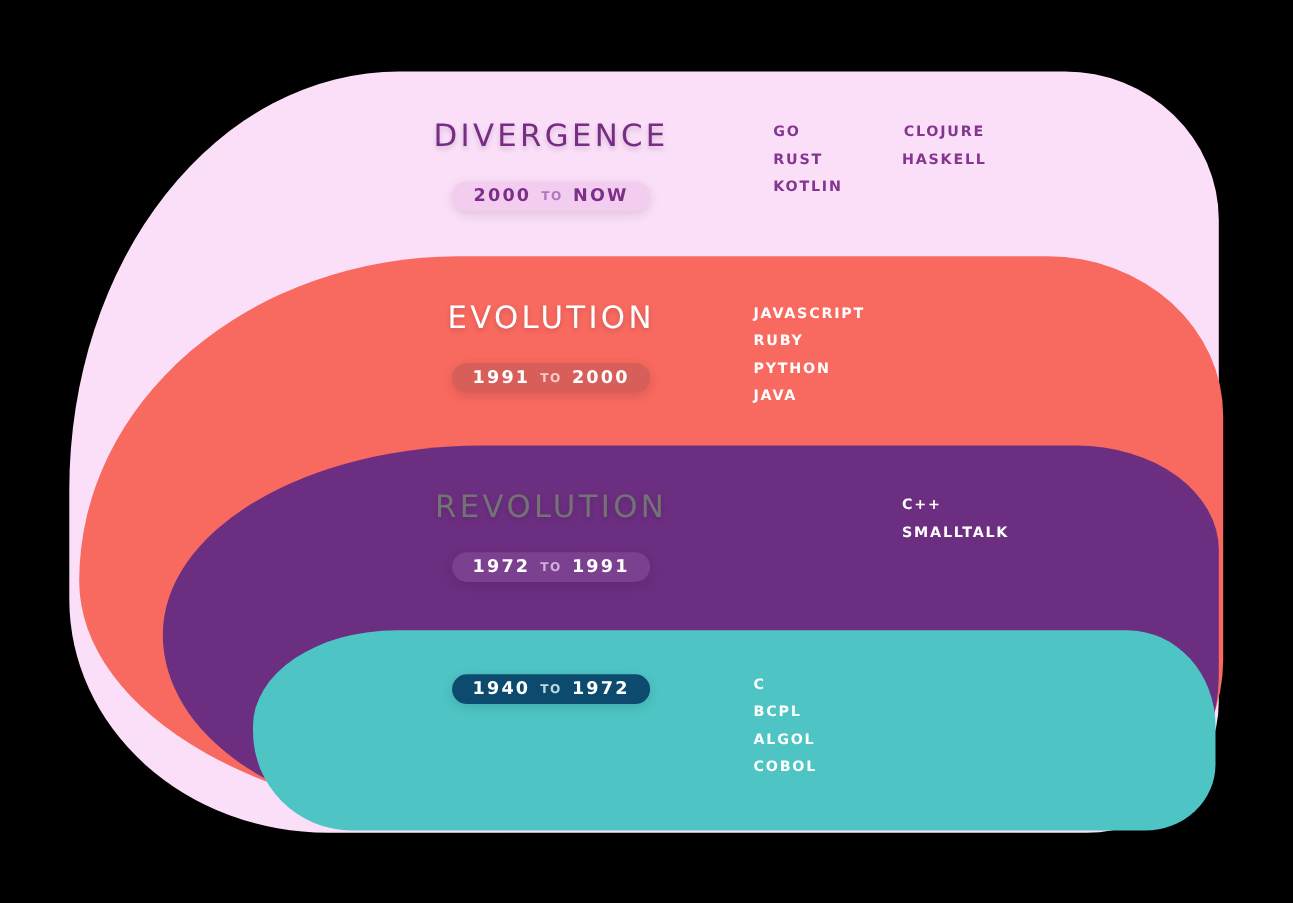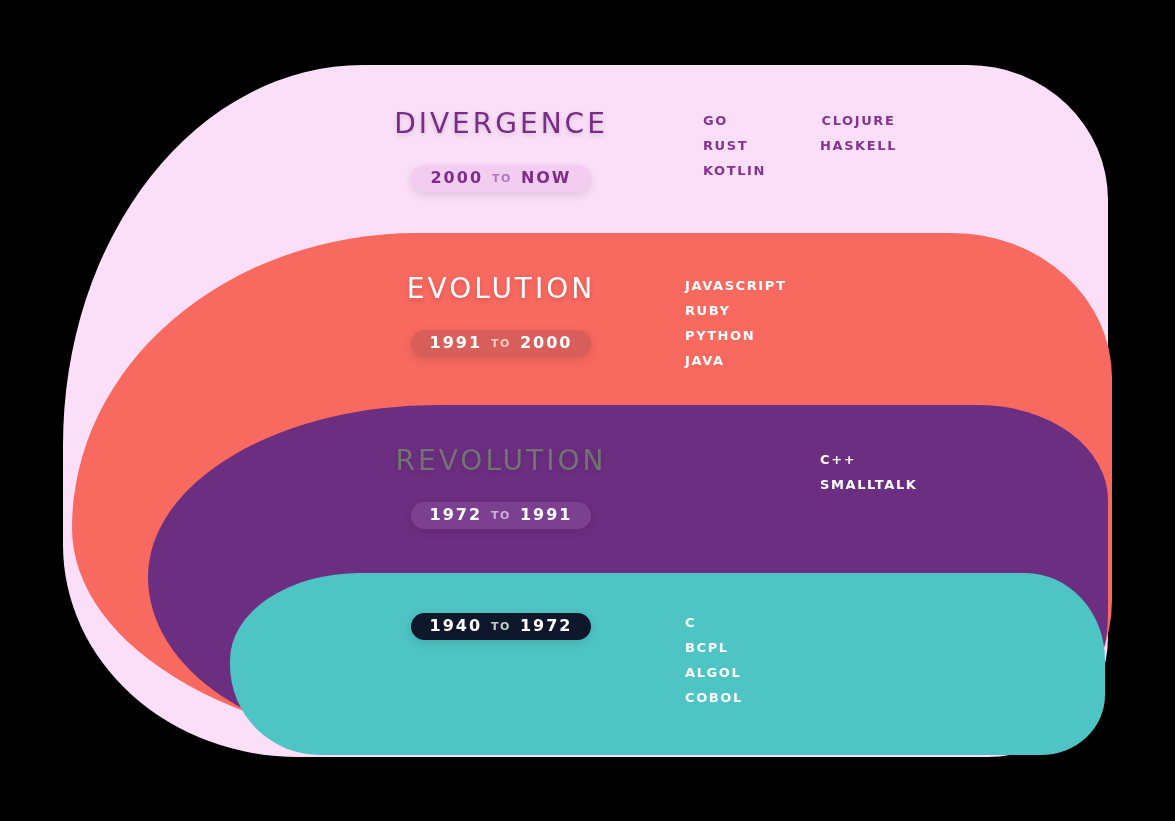--- a/index.html
+++ b/index.html
@@ -116,21 +116,21 @@
       <span class="badge-to" style="color: rgb(220, 195, 230);">TO</span>
       <span class="badge-num" style="color: rgb(255, 255, 255);">1991</span>
     </div>
   </div>
   <div class="langs langs-revolution-2" style="color: rgb(255, 255, 255);">
     <div class="lang">C++</div>
     <div class="lang">SMALLTALK</div>
   </div>
 
   <div class="meta meta-foundations">
-    <div class="badge" style="background: #0f172a;">
+    <div class="badge" style="background: #0c4a6e;">
       <span class="badge-num" style="color: rgb(255, 255, 255);">1940</span>
       <span class="badge-to" style="color: rgb(217, 242, 241);">TO</span>
       <span class="badge-num" style="color: rgb(255, 255, 255);">1972</span>
     </div>
   </div>
   <div class="langs langs-foundations-1" style="color: rgb(255, 255, 255);">
     <div class="lang">C</div>
     <div class="lang">BCPL</div>
     <div class="lang">ALGOL</div>
     <div class="lang">COBOL</div>

